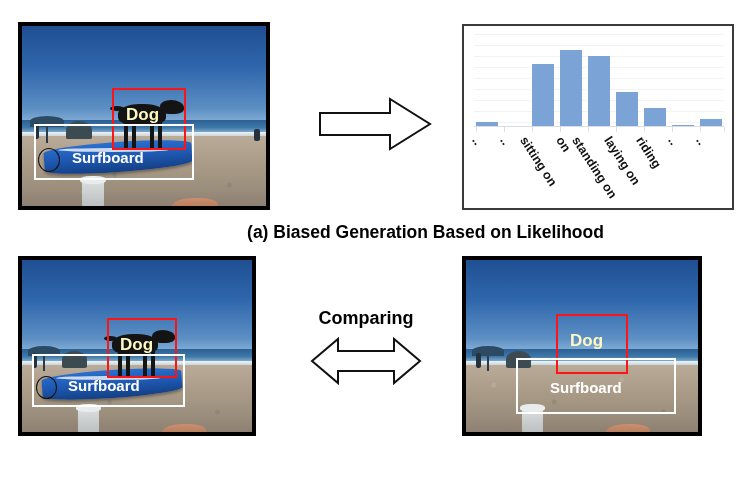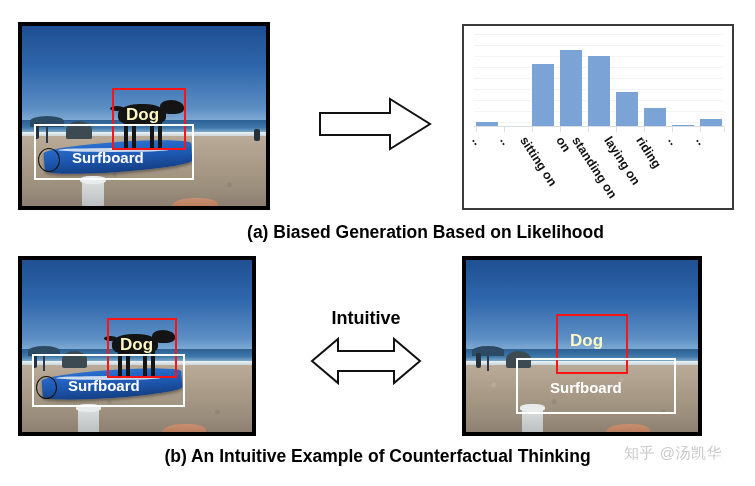--- a/index.html
+++ b/index.html
@@ -266,21 +266,21 @@
       <div class="hand" style="left:140px;top:164px;width:44px;height:16px;"></div>
 
       <div class="bbox bbox-red" style="left:85px;top:58px;width:70px;height:60px;"></div>
       <div class="bbox-label lbl-red" style="left:98px;top:76px;font-size:17px;">Dog</div>
 
       <div class="bbox bbox-white" style="left:10px;top:94px;width:153px;height:53px;"></div>
       <div class="bbox-label lbl-white" style="left:46px;top:118px;font-size:15px;">Surfboard</div>
     </div>
   </div>
 
-  <div class="comparing" style="left:286px;top:308px;width:160px;font-size:18px;">Intuitive</div>
+  <div class="comparing" style="left:286px;top:308px;width:160px;font-size:18px;">Comparing</div>
 
   <div class="arrow-wrap" style="left:310px;top:336px;width:112px;height:50px;">
     <svg width="112" height="50" viewBox="0 0 112 50">
       <polygon points="2,25 28,3 28,15 84,15 84,3 110,25 84,47 84,35 28,35 28,47" fill="#ffffff" stroke="#111111" stroke-width="2" stroke-linejoin="miter"></polygon>
     </svg>
   </div>
 
   <div class="photo" style="left:462px;top:256px;width:240px;height:180px;">
     <div class="photo-inner">
       <div class="sky"></div>
@@ -298,17 +298,15 @@
       <div class="hand" style="left:140px;top:164px;width:44px;height:16px;"></div>
 
       <div class="bbox bbox-red" style="left:90px;top:54px;width:72px;height:60px;"></div>
       <div class="bbox-label lbl-red" style="left:104px;top:72px;font-size:17px;">Dog</div>
 
       <div class="bbox bbox-white" style="left:50px;top:98px;width:160px;height:56px;"></div>
       <div class="bbox-label lbl-white" style="left:84px;top:120px;font-size:15px;">Surfboard</div>
     </div>
   </div>
 
-  <div class="caption" style="left:0;top:446px;width:755px;font-size:17.5px;">(b) An Intuitive Example of Counterfactual Thinking</div>
-
-  <div class="watermark" style="left:624px;top:444px;">知乎 @汤凯华</div>
+
 
 </div>
 
 </body></html>

